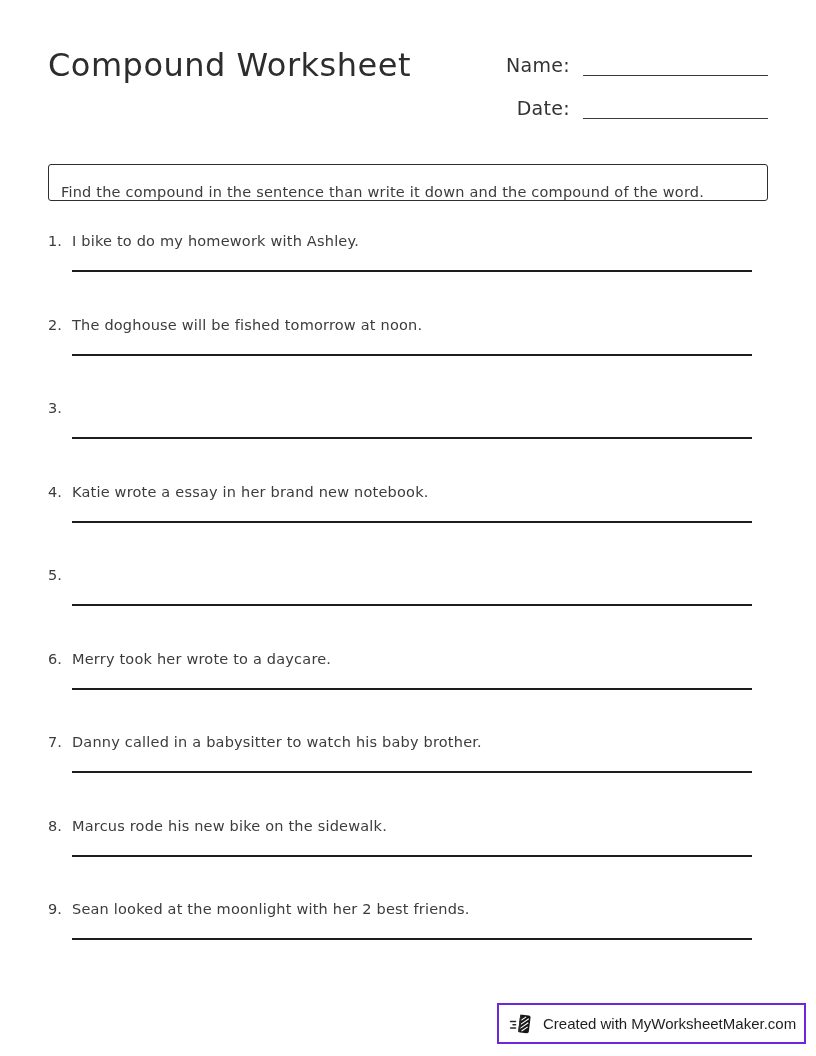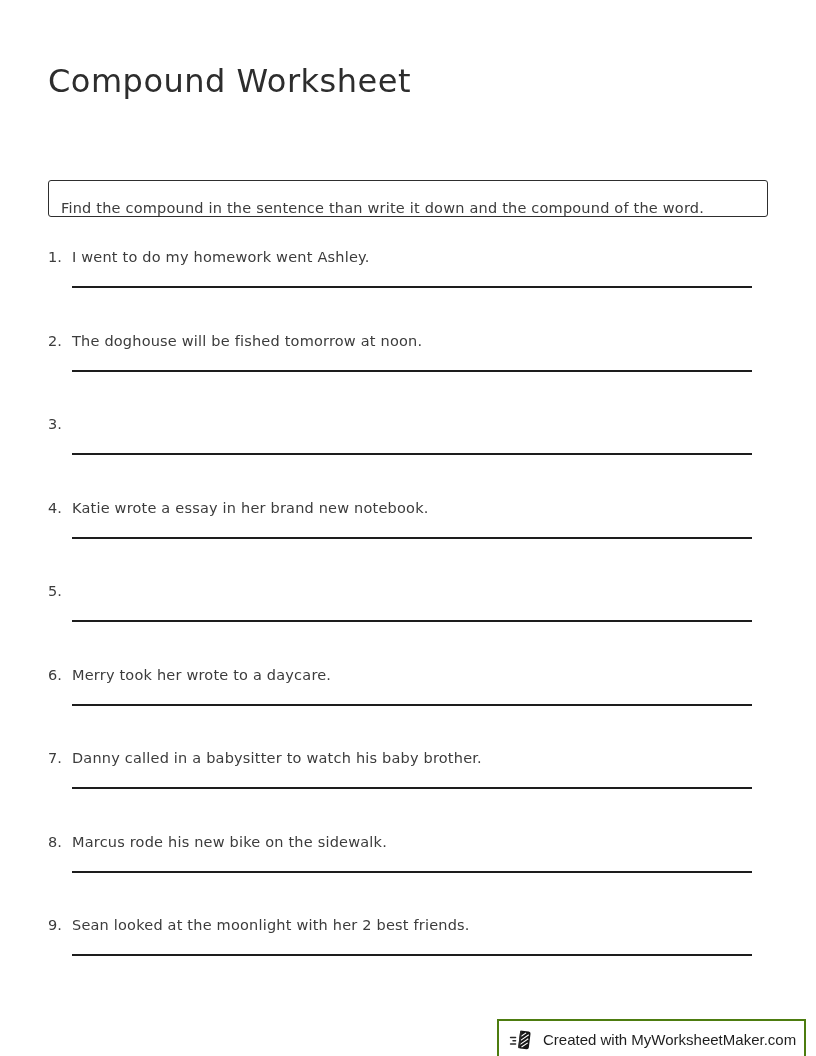--- a/index.html
+++ b/index.html
@@ -7,21 +7,20 @@
   body {
     width:816px; height:1056px;
     font-family:"DejaVu Sans", sans-serif;
     position:relative;
     overflow:hidden;
   }
   .page {
     position:absolute; inset:0;
     background:#ffffff;
     color:#3b3b3b;
-    margin-top:16px;
   }
 
   
   .page-title {
     position:absolute; left:48px; top:46px;
     font-size:32px; font-weight:400; letter-spacing:0.5px;
     color:#2d2d2d;
     font-family:"DejaVu Sans", sans-serif;
   }
   .namedate {
@@ -67,49 +66,59 @@
     font-size:14.5px; color:#3c3c3c; letter-spacing:0.2px;
   }
   .q-line {
     position:absolute; left:24px; right:16px; top:43px;
     border-top:2.8px solid #1d1d1d;
   }
 
   
   .footer-badge {
     position:absolute; left:497px; top:1003px; width:309px; height:41px;
-    border:2px solid #4d7c0f;
+    border:2px solid #6d28d9;
     background:#ffffff;
     display:flex; align-items:center;
     padding:0 10px;
     gap:8px;
     font-family:"Liberation Sans", sans-serif;
   }
   .footer-credit {
     font-size:15px; color:#1e1e1e; white-space:nowrap;
   }
   .logo-icon { flex:0 0 auto; display:block; }
 </style>
 </head>
 <body>
 
 <div class="page">
 
   <h1 class="page-title">Compound Worksheet</h1>
 
+  <div class="namedate">
+    <div class="nd-row">
+      <span class="nd-label">Name:</span>
+      <span class="nd-line"></span>
+    </div>
+    <div class="nd-row">
+      <span class="nd-label">Date:</span>
+      <span class="nd-line"></span>
+    </div>
+  </div>
 
   <div class="instruction-box">
     <span class="instruction-text">Find the compound in the sentence than write it down and the compound of the word.</span>
   </div>
 
   <div class="questions">
 
     <div class="question">
       <span class="q-num">1.</span>
-      <span class="q-text">I went to do my homework went Ashley.</span>
+      <span class="q-text">I bike to do my homework with Ashley.</span>
       <span class="q-line"></span>
     </div>
 
     <div class="question">
       <span class="q-num">2.</span>
       <span class="q-text">The doghouse will be fished tomorrow at noon.</span>
       <span class="q-line"></span>
     </div>
 
     <div class="question">

